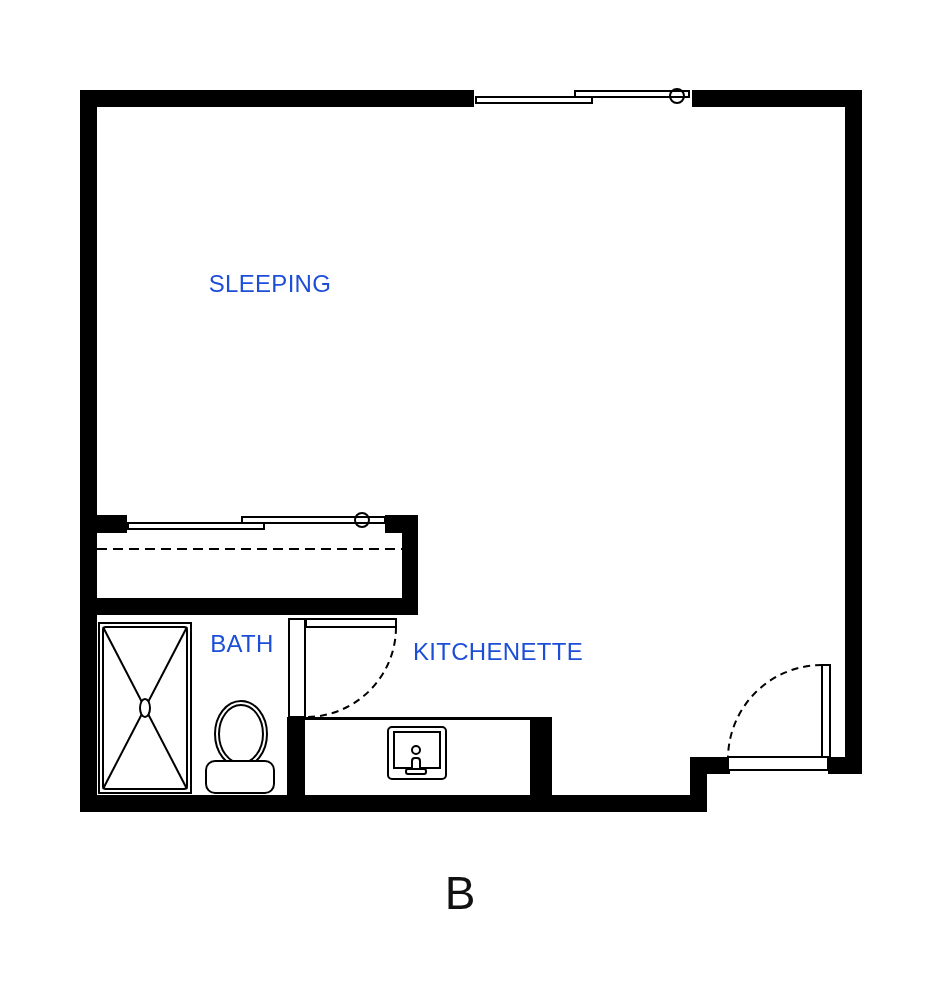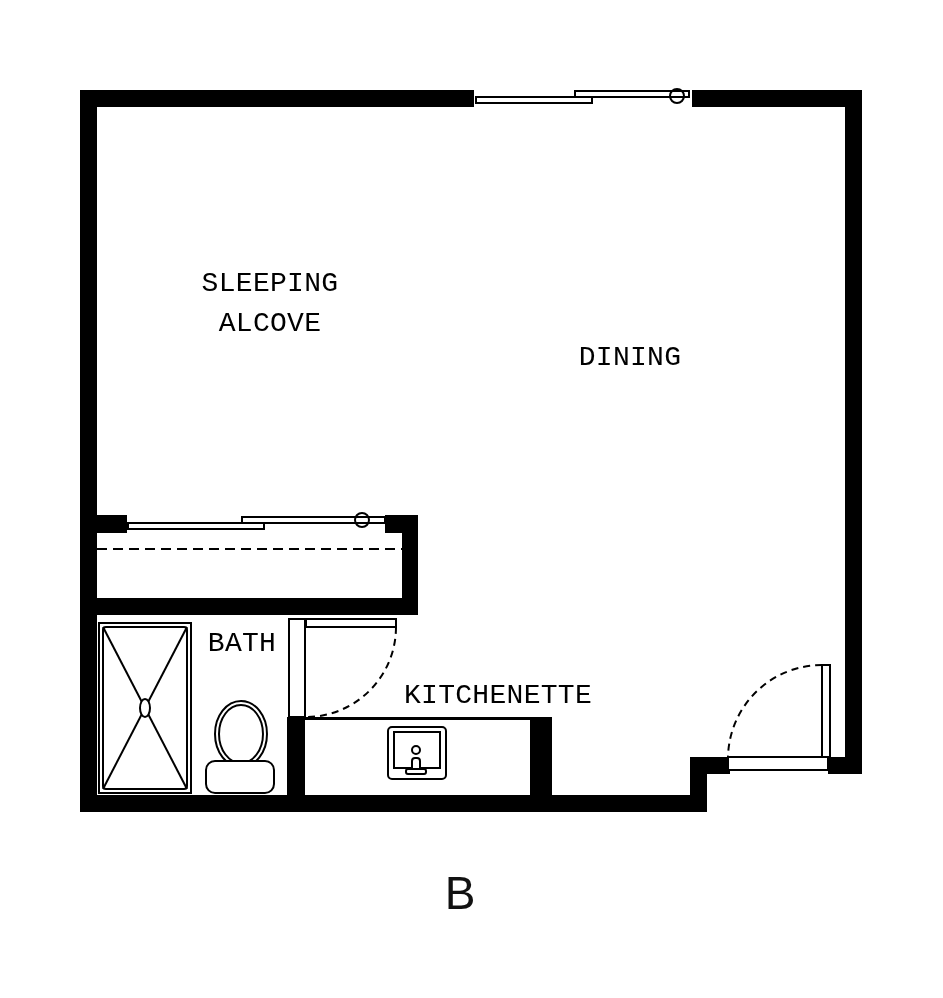--- a/index.html
+++ b/index.html
@@ -1,24 +1,24 @@
 <!DOCTYPE html>
 <html><head>
   <meta charset="utf-8">
   <style>
     html, body { margin: 0; padding: 0; background: #ffffff; }
     body { width: 943px; height: 998px; position: relative; overflow: hidden; }
     #plan { position: absolute; left: 0; top: 0; }
     .label {
       position: absolute;
-      font-family: Liberation Mono, monospace;
-      color: #000000;
+      font-family: Liberation Sans, sans-serif;
+      color: #1d4ed8;
       text-align: center;
       line-height: 40px;
-      font-size: 28px;
+      font-size: 24px;
       letter-spacing: 0.3px;
     }
     .unit-letter {
       position: absolute;
       font-family: "Liberation Sans", sans-serif;
       color: #111111;
       font-size: 46px;
       left: 430px; top: 866px; width: 60px; text-align: center;
     }
   </style>
@@ -97,25 +97,23 @@
 
   <g stroke="#000" stroke-width="2" fill="#fff">
     <rect x="728" y="757" width="100" height="13"></rect>
     <rect x="822" y="665" width="8" height="92"></rect>
     <path d="M 822 665 A 94 94 0 0 0 728 757" fill="none" stroke-dasharray="7,5"></path>
   </g>
 </svg>
 
 <div class="label" style="left:170px; top:264px; width:200px;">
   <div>SLEEPING</div>
-  <div>ALCOVE</div>
 </div>
 <div class="label" style="left:530px; top:338px; width:200px;">
-  <div>DINING</div>
 </div>
 <div class="label" style="left:192px; top:624px; width:100px;">
   <div>BATH</div>
 </div>
-<div class="label" style="left:380px; top:676px; width:236px;">
+<div class="label" style="left:380px; top:632px; width:236px;">
   <div>KITCHENETTE</div>
 </div>
 
 <div class="unit-letter">B</div>
 
 </body></html>

